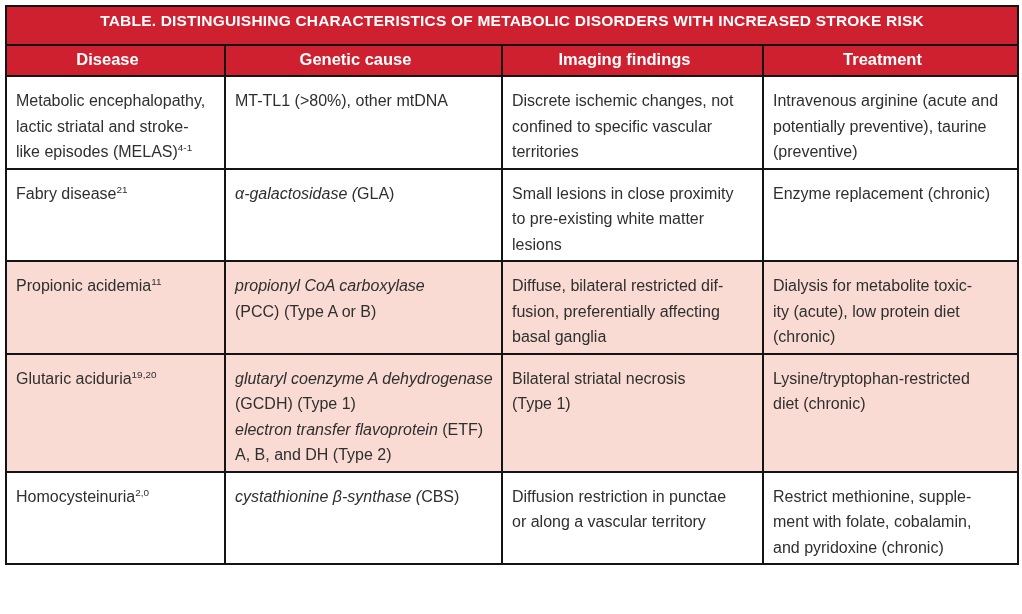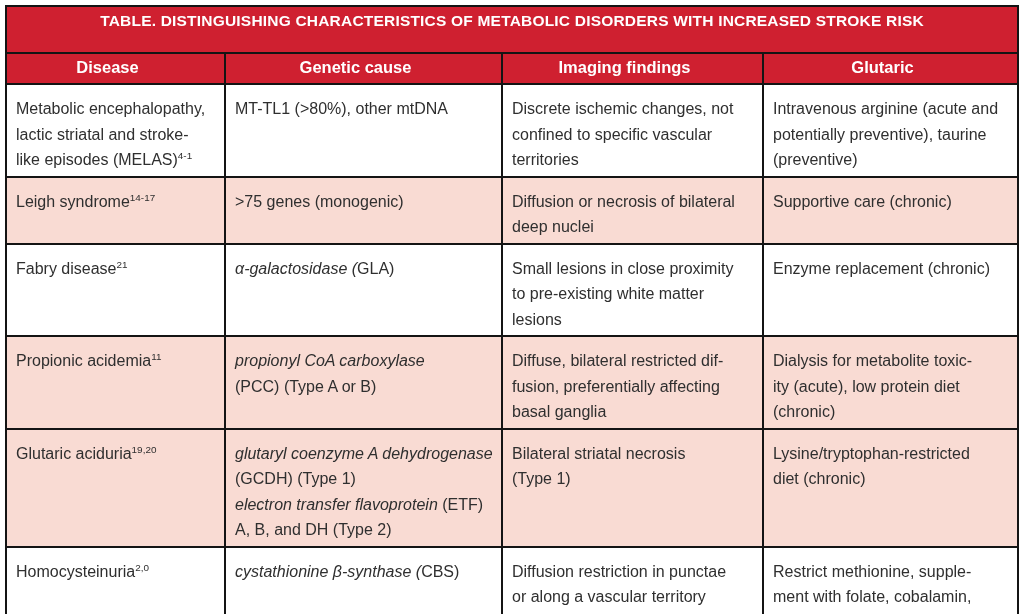--- a/index.html
+++ b/index.html
@@ -26,21 +26,21 @@
   .doc-table th,.doc-table td{
     border:2px solid var(--border);
   }
   .title-cell{
     background:var(--red);
     color:var(--header-text);
     text-align:center;
     font-weight:bold;
     font-size:15.5px;
     letter-spacing:.2px;
-    padding:5px 4px 22px 4px;
+    padding:5px 4px 14px 4px;
   }
   .col-header{
     background:var(--red);
     color:var(--header-text);
     text-align:center;
     font-weight:bold;
     font-size:16.5px;
     padding:4px 18px 6px 2px;
   }
   .doc-table td{
@@ -72,35 +72,29 @@
     <col style="width:255px">
   </colgroup>
   <thead>
     <tr>
       <th class="title-cell" colspan="4">TABLE. DISTINGUISHING CHARACTERISTICS OF METABOLIC DISORDERS WITH INCREASED STROKE RISK</th>
     </tr>
     <tr>
       <th class="col-header">Disease</th>
       <th class="col-header">Genetic cause</th>
       <th class="col-header">Imaging findings</th>
-      <th class="col-header">Glutaric</th>
+      <th class="col-header">Treatment</th>
     </tr>
   </thead>
   <tbody>
       <tr>
         <td><span>Metabolic encephalopathy,</span><br><span>lactic striatal and stroke-</span><br><span>like episodes (MELAS)</span><sup>4-1</sup></td>
         <td><span>MT-TL1 (&gt;80%), other mtDNA</span></td>
         <td><span>Discrete ischemic changes, not</span><br><span>confined to specific vascular</span><br><span>territories</span></td>
         <td><span>Intravenous arginine (acute and</span><br><span>potentially preventive), taurine</span><br><span>(preventive)</span></td>
-      </tr>
-      <tr class="shaded">
-        <td><span>Leigh syndrome</span><sup>14-17</sup></td>
-        <td><span>&gt;75 genes (monogenic)</span></td>
-        <td><span>Diffusion or necrosis of bilateral</span><br><span>deep nuclei</span></td>
-        <td><span>Supportive care (chronic)</span></td>
       </tr>
       <tr>
         <td><span>Fabry disease</span><sup>21</sup></td>
         <td><i>α-galactosidase (</i><span>GLA)</span></td>
         <td><span>Small lesions in close proximity</span><br><span>to pre-existing white matter</span><br><span>lesions</span></td>
         <td><span>Enzyme replacement (chronic)</span></td>
       </tr>
       <tr class="shaded">
         <td><span>Propionic acidemia</span><sup>11</sup></td>
         <td><i>propionyl CoA carboxylase</i><br><span>(PCC) (Type A or B)</span></td>

